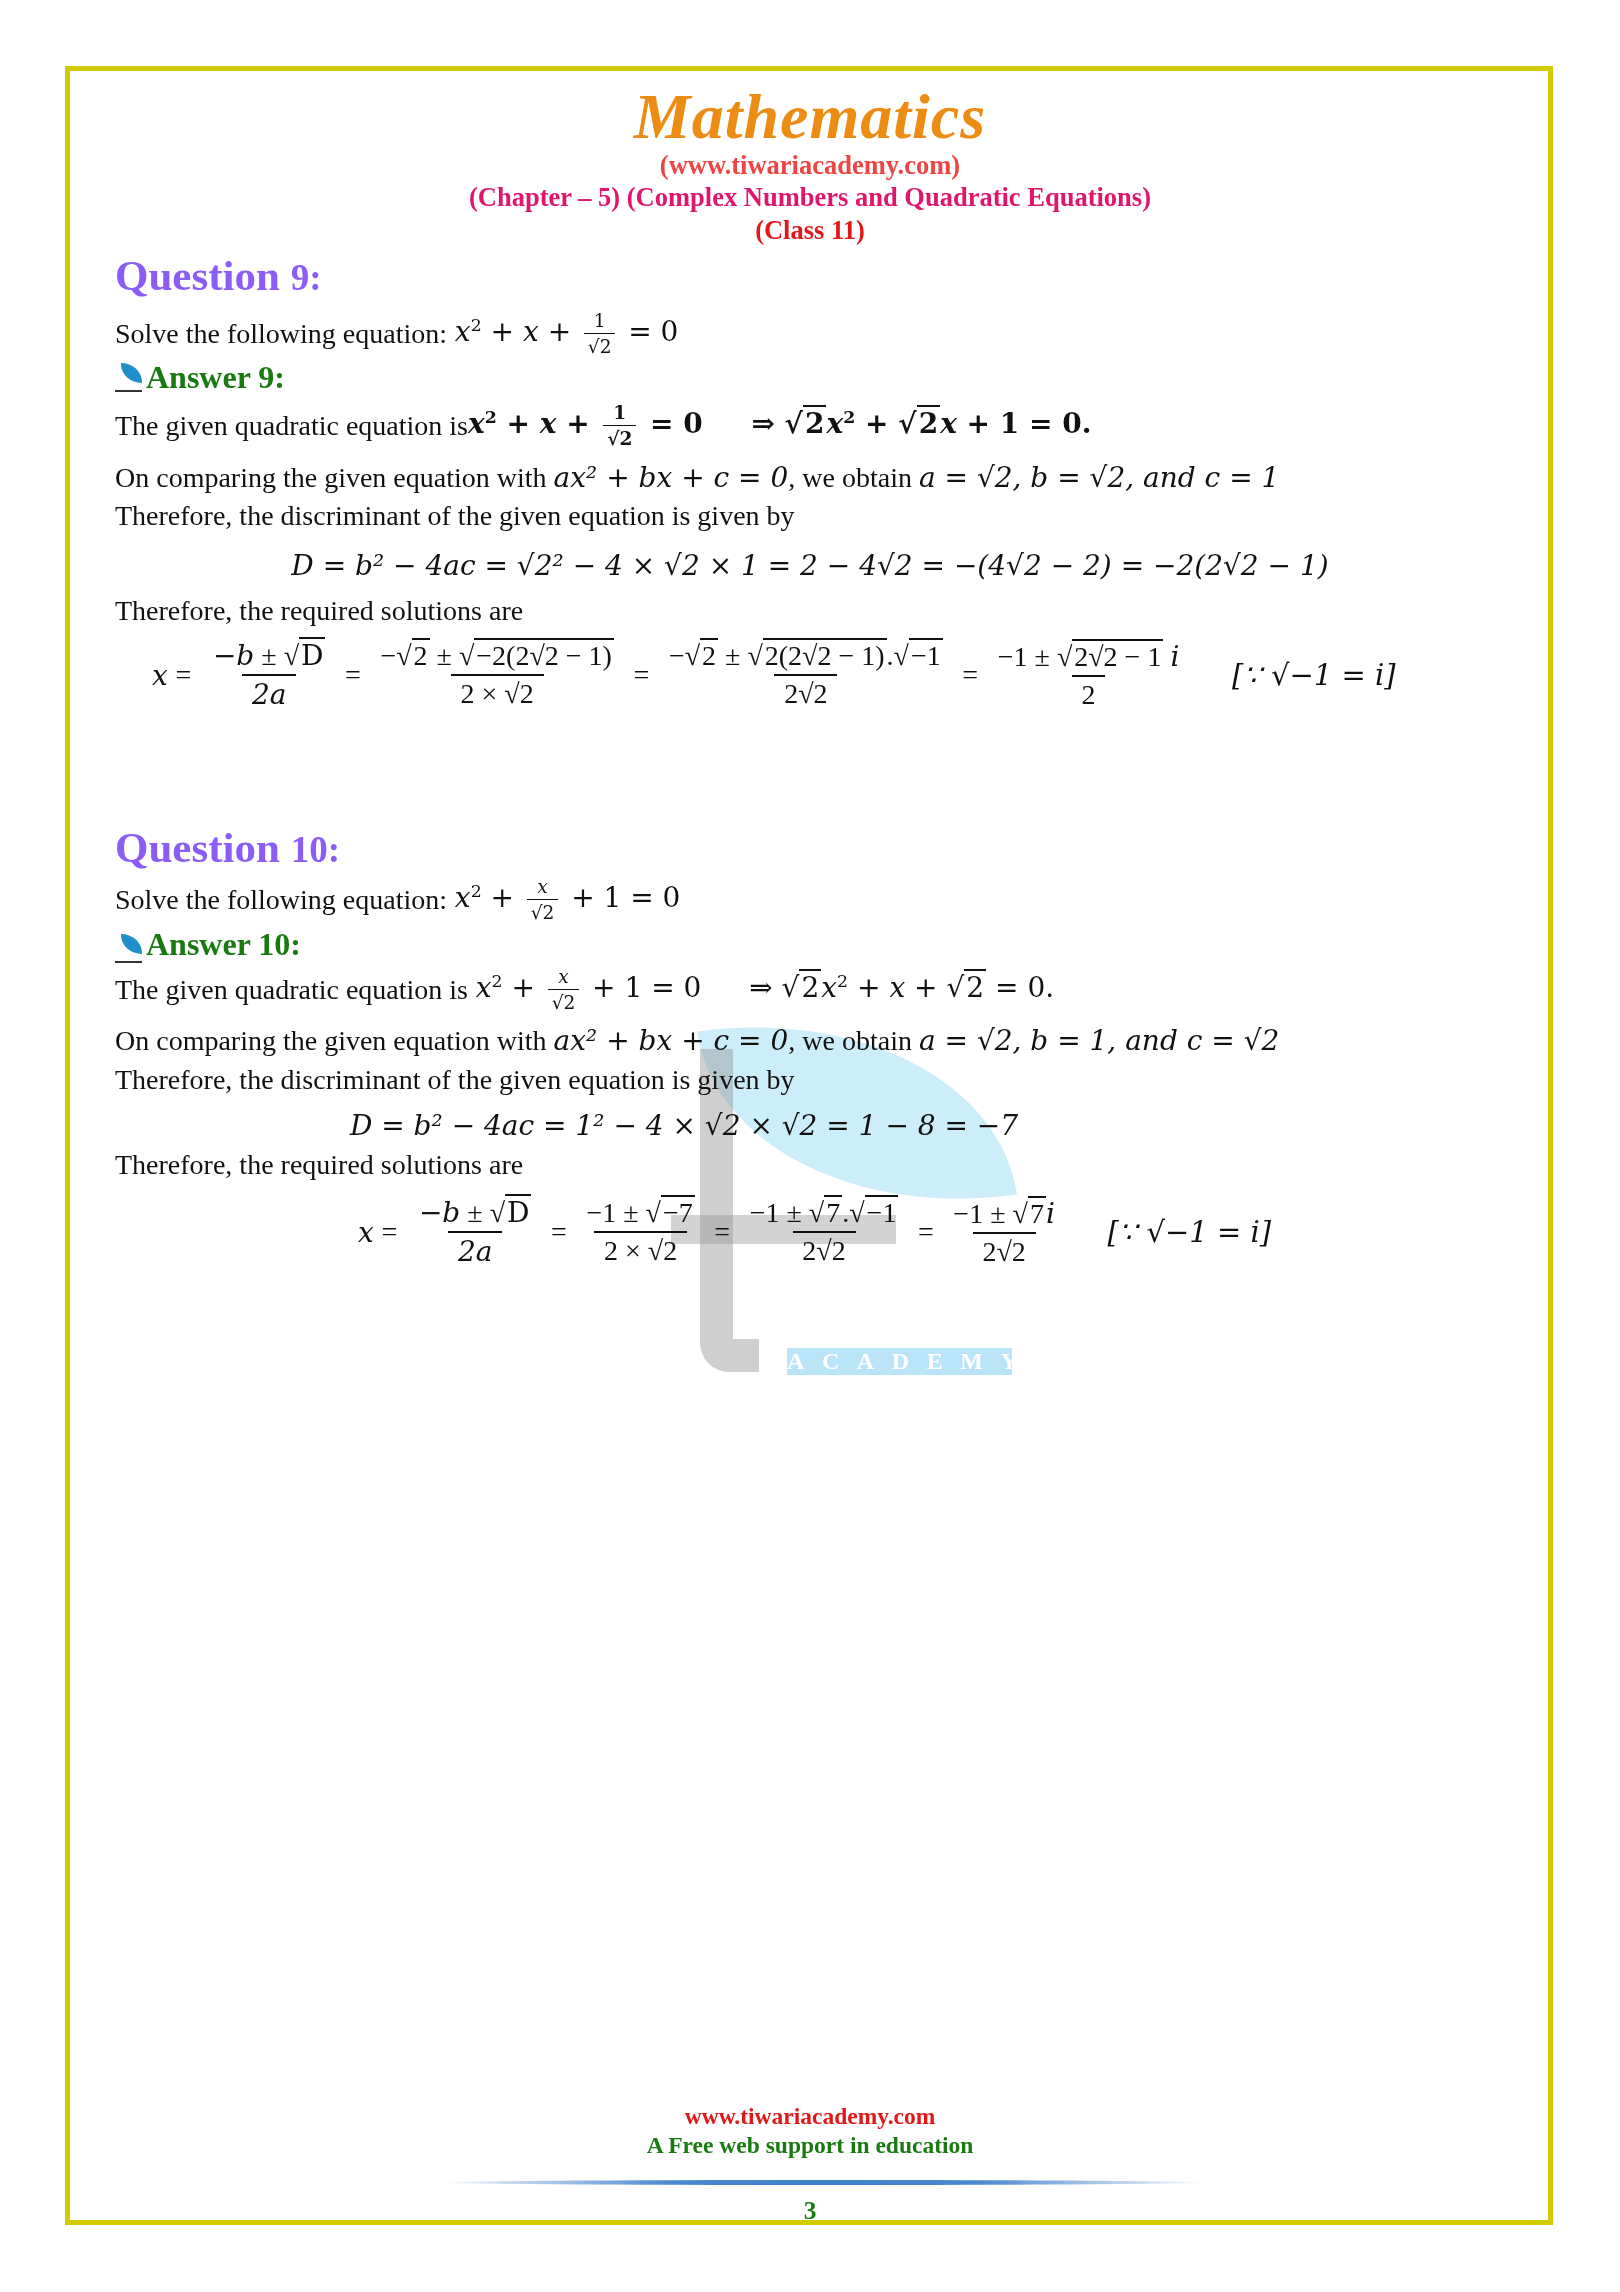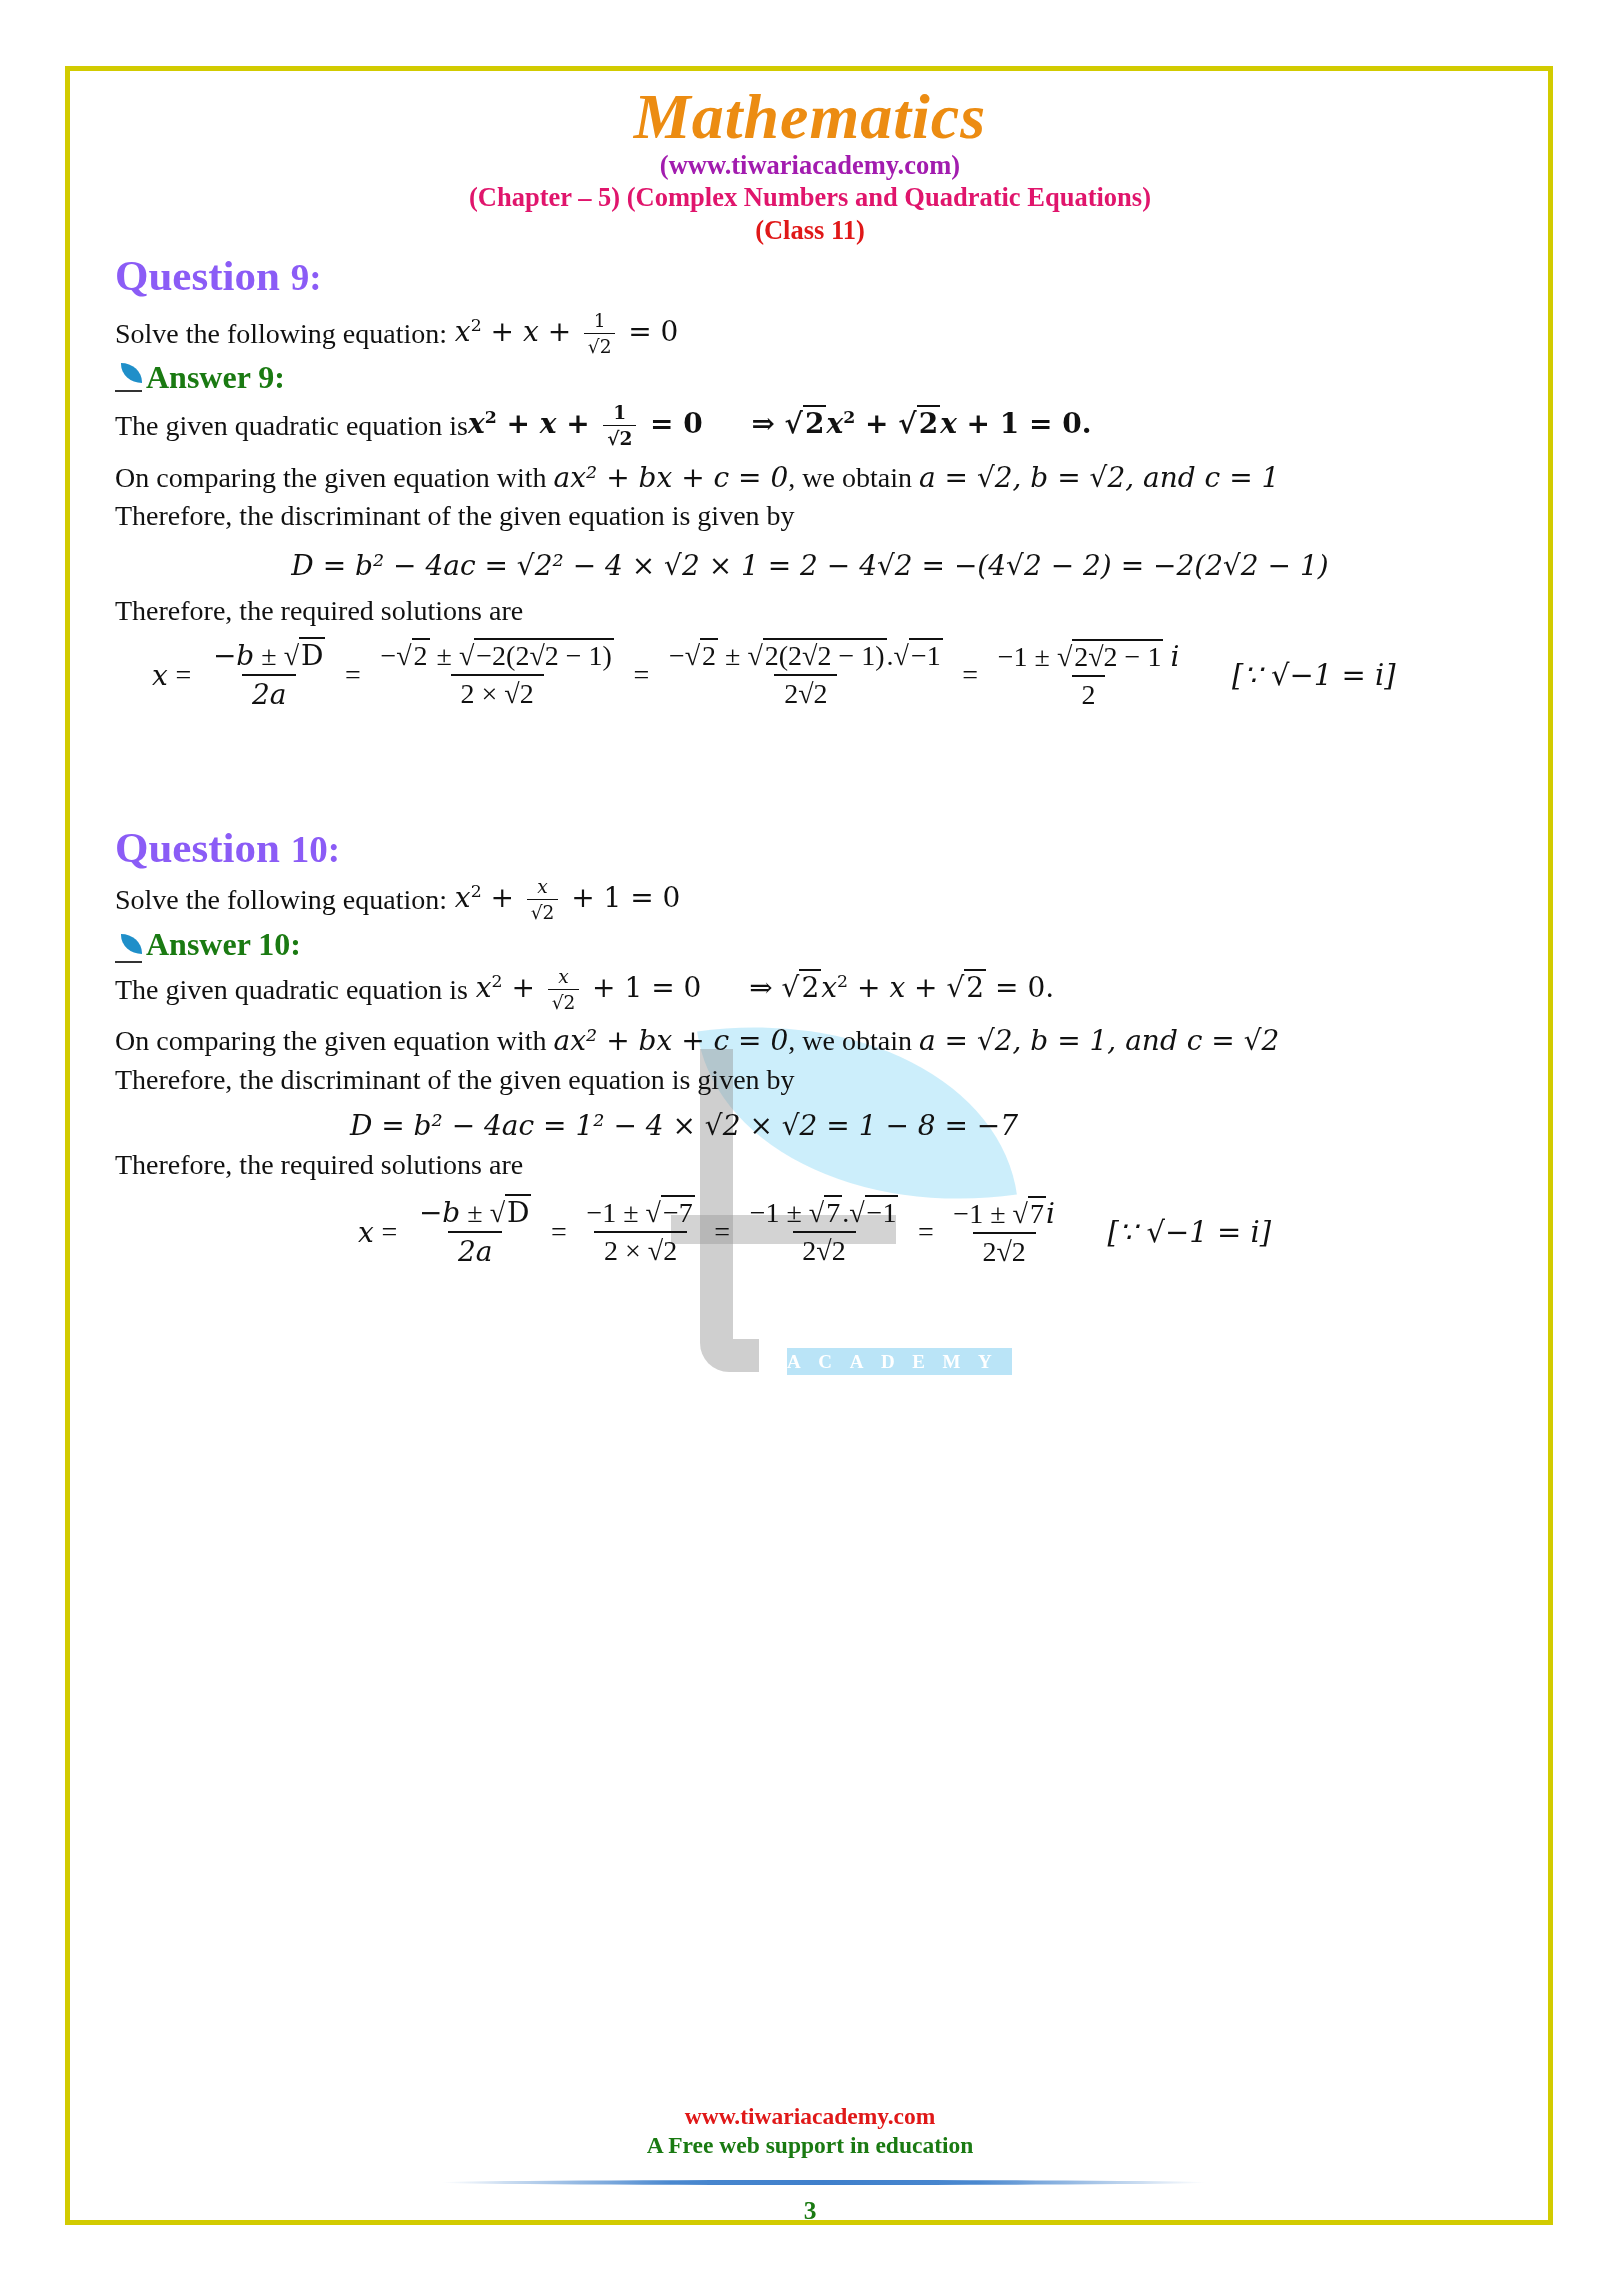--- a/index.html
+++ b/index.html
@@ -4,21 +4,21 @@
 <style>
   html, body { margin:0; padding:0; background:#ffffff; }
   body { width:1620px; height:2293px; position:relative; overflow:hidden;
          font-family:"Liberation Serif", "DejaVu Serif", serif; color:#111; }
   .frame { position:absolute; left:65px; top:66px; width:1478px; height:2149px;
            border:5.9px solid #d2cb00; }
   .abs { position:absolute; white-space:nowrap; }
   .center { left:0; width:1620px; text-align:center; }
   .title { top:80px; font-size:64px; font-style:italic; font-weight:bold;
            color:#ec8c12; letter-spacing:1px; }
-  .site { top:150px; font-size:26.5px; font-weight:bold; color:#a21caf; }
+  .site { top:150px; font-size:26.5px; font-weight:bold; color:#ef4444; }
   .chapter { top:182px; font-size:26.5px; font-weight:bold; color:#e0156c; }
   .klass { top:215px; font-size:26.5px; font-weight:bold; color:#e01818; }
   .qhead { font-size:43px; font-weight:bold; color:#8b5cf6; }
   .qhead .num { font-size:37px; }
   .ahead { font-size:32px; font-weight:bold; color:#1a7a12; display:flex; align-items:center; }
   .aicon { width:29px; height:29px; margin-right:2px; position:relative; display:inline-block; }
   .aicon .leaf { position:absolute; left:5.9px; top:0; width:21.6px; height:19.6px;
                  background:#1f8fc9; border-radius:0 100% 0 100%; }
   .aicon .base { position:absolute; left:0; top:19.6px; width:27.4px; height:7.8px;
                  border-bottom:2px solid #333; font-size:5.9px; color:#1a4e8a; }
@@ -40,22 +40,22 @@
   .wm-leaf { position:absolute; left:39px; top:19.6px; width:294px; height:206px;
              background:rgba(120,210,245,0.38); border-radius:0 100% 0 100%;
              transform:rotate(-8deg); }
   .wm-t { position:absolute; left:29px; top:59px; width:59px; height:323px;
           border-left:33px solid rgba(150,150,150,0.45); border-bottom:33px solid rgba(150,150,150,0.45);
           border-bottom-left-radius:29px; box-sizing:border-box; }
   .wm-tbar { position:absolute; left:0px; top:225px; width:225px; height:29px; background:rgba(150,150,150,0.42); }
   .wm-iwari { position:absolute; left:116px; top:284px; font-size:67px; color:rgba(150,215,245,0.55);
               font-family:"Liberation Serif", serif; letter-spacing:2px; }
   .wm-academy { position:absolute; left:116px; top:358px; width:225px; height:27.4px;
-                background:rgba(130,205,240,0.55); color:#fff; font-size:19px; font-weight:bold;
-                letter-spacing:17.6px; text-align:left; line-height:27.4px; font-family:"Liberation Serif", serif; }
+                background:rgba(130,205,240,0.55); color:#fff; font-size:24px; font-weight:bold;
+                letter-spacing:17.6px; text-align:center; line-height:27.4px; font-family:"Liberation Serif", serif; }
   .f-site { top:2103px; font-size:23.5px; font-weight:bold; color:#e01818;text-align:center; }
   .f-tag { top:2132px; font-size:23.5px; font-weight:bold; color:#1a7a12; }
   .f-line { position:absolute; left:441px; top:2180px; width:765px; height:4.9px;
             background:linear-gradient(to right, rgba(80,140,210,0), #4a88cf 30%, #3f7fcb 50%, #4a88cf 70%, rgba(80,140,210,0));
             border-radius:50%; }
   .f-page { top:2196px; font-size:25.5px; font-weight:bold; color:#1a7a12; }
 </style>
 </head>
 <body>
 

